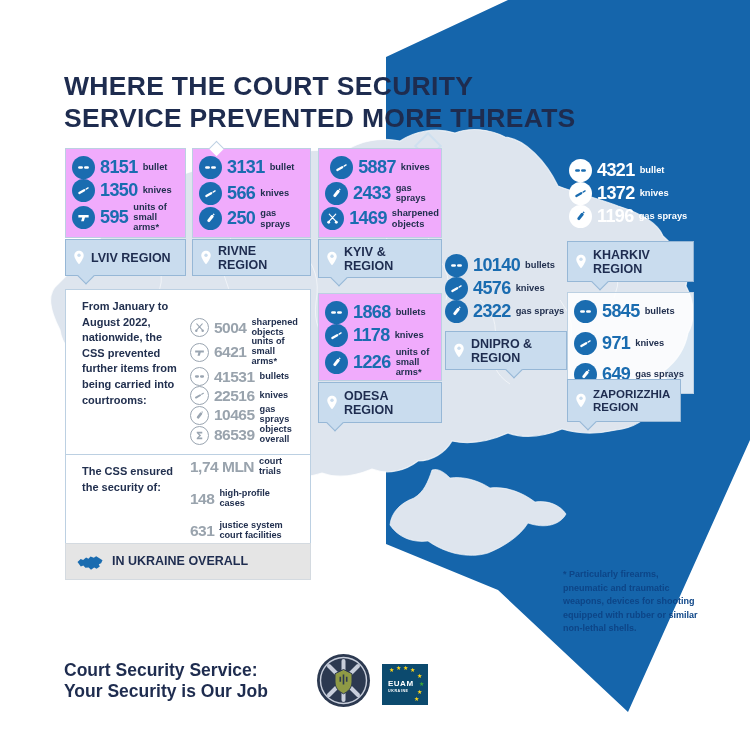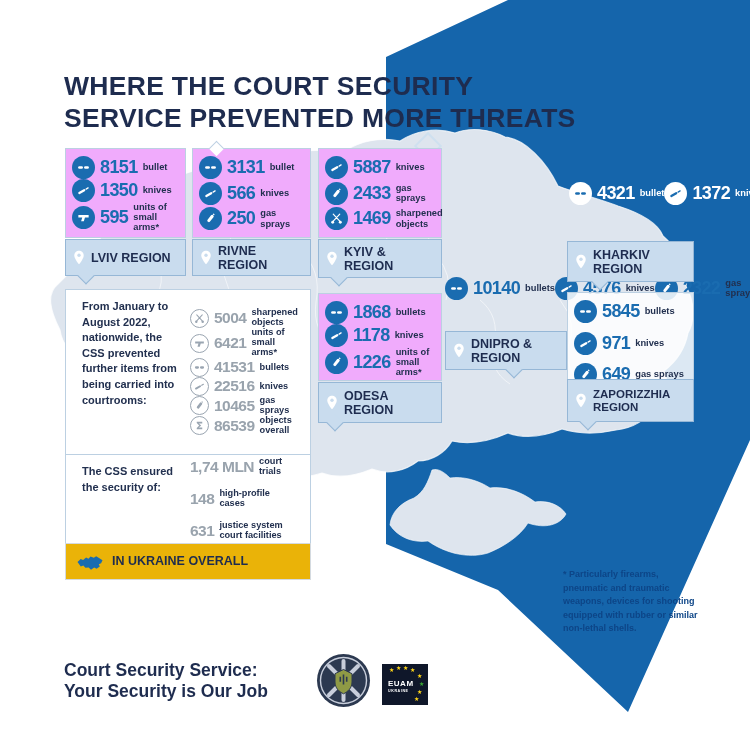--- a/index.html
+++ b/index.html
@@ -6,24 +6,24 @@
   *{box-sizing:border-box;}
   #stage{position:relative;width:750px;height:750px;background:#fff;overflow:hidden;
          font-family:"Liberation Sans",sans-serif;}
   #bg{position:absolute;left:0;top:0;}
   
   #title{position:absolute;left:64px;top:70px;font-size:26.5px;font-weight:800;
          color:#1e2c4f;line-height:1.22;letter-spacing:.3px;z-index:3;}
   
   .stats-box{position:absolute;background:#f0abfc;border:1px solid #bcd0e2;
              padding:7px 6px;display:flex;flex-direction:column;justify-content:space-between;z-index:4;}
-  .stats-free{position:absolute;display:flex;flex-direction:row;justify-content:space-between;z-index:4;}
+  .stats-free{position:absolute;display:flex;flex-direction:column;justify-content:center;z-index:4;}
   #box-lviv{left:65px;top:148px;width:121px;height:90px;}
   #box-rivne{left:192px;top:148px;width:119px;height:90px;}
-  #box-kyiv{left:318px;top:148px;width:124px;height:90px;}
+  #box-kyiv{left:318px;top:148px;width:124px;height:90px;align-items:center;}
   #free-kharkiv{left:569px;top:150px;width:126px;height:86px;}
   #free-dnipro{left:445px;top:245px;width:122px;height:86px;}
   #box-odesa{left:318px;top:293px;width:124px;height:88px;}
   #box-zap{left:567px;top:292px;width:127px;height:102px;background:rgba(255,255,255,.85);}
   .srow{display:flex;align-items:center;gap:5px;}
   .badge{flex:0 0 23px;width:23px;height:23px;border-radius:50%;
          display:flex;align-items:center;justify-content:center;}
   .badge svg{width:13px;height:13px;display:block;}
   .badge-blue{background:#1a6cb0;color:#fff;}
   .badge-white{background:#fff;color:#1a6cb0;}
@@ -34,57 +34,57 @@
   .region-label{position:absolute;background:#c9dcee;border:1px solid #96b7d6;
                 display:flex;align-items:center;gap:6px;padding:3px 7px;color:#1e2c4f;
                 font-weight:800;font-size:12.5px;line-height:1.12;z-index:5;}
   .region-label svg{width:12px;height:15px;flex:0 0 12px;color:#fff;}
   #lbl-lviv{left:65px;top:239px;width:121px;height:37px;}
   #lbl-rivne{left:192px;top:239px;width:119px;height:37px;}
   #lbl-kyiv{left:318px;top:239px;width:124px;height:39px;}
   #lbl-kharkiv{left:567px;top:241px;width:127px;height:41px;}
   #lbl-dnipro{left:445px;top:331px;width:122px;height:39px;}
   #lbl-odesa{left:318px;top:382px;width:124px;height:41px;}
-  #lbl-zap{left:567px;top:379px;width:127px;height:43px;font-size:11.5px;}
+  #lbl-zap{left:567px;top:379px;width:114px;height:43px;font-size:11.5px;}
   .tail{position:absolute;width:12px;height:12px;background:#c9dcee;
         border-right:1px solid #96b7d6;border-bottom:1px solid #96b7d6;
         transform:rotate(45deg);bottom:-7px;left:14px;}
   #lbl-dnipro .tail{left:62px;}
   #lbl-kharkiv .tail{left:26px;}
   #lbl-odesa .tail{left:10px;}
   .caret-up{position:absolute;top:-6.5px;left:18px;width:11px;height:11px;background:#fff;
         border-left:1px solid #bcd0e2;border-top:1px solid #bcd0e2;transform:rotate(45deg);}
   
   #panel{position:absolute;left:65px;top:290px;width:246px;z-index:4;}
   .psec{background:#fff;border:1px solid #bcd0e2;display:flex;padding:9px 16px;margin-top:-1px;overflow:hidden;}
   #psec1{height:166px;}
   #psec2{height:90px;}
   .pintro{flex:0 0 106px;width:106px;font-size:11px;font-weight:700;color:#22304f;
           line-height:1.42;padding-right:6px;}
-  .pstats{display:flex;flex-direction:column;justify-content:center;flex:1;padding-left:2px;}
+  .pstats{display:flex;flex-direction:column;justify-content:flex-end;flex:1;padding-left:2px;}
   .prow{display:flex;align-items:center;gap:5px;}
   .badge-outline{flex:0 0 19px;width:19px;height:19px;border-radius:50%;background:transparent;
           color:#9aa5b1;border:1.5px solid #9aa5b1;display:flex;align-items:center;justify-content:center;}
   .badge-outline svg{width:11px;height:11px;display:block;}
   .pnum{font-size:15.5px;font-weight:700;color:#99a3ad;letter-spacing:-.5px;white-space:nowrap;}
   .plbl{font-size:9.2px;font-weight:700;color:#22304f;line-height:1.08;max-width:64px;}
   .plbl-wide{max-width:86px;}
   #psec2 .pstats{gap:12px;justify-content:center;}
-  #overall{background:#eab308;border:1px solid #d4dae0;display:flex;align-items:center;gap:9px;
+  #overall{background:#e5e5e5;border:1px solid #d4dae0;display:flex;align-items:center;gap:9px;
            padding:7px 10px;font-weight:800;font-size:12.5px;color:#1e2c4f;margin-top:-1px;
            line-height:1.1;height:37px;}
   #overall svg{width:27px;height:17px;color:#1a6cb0;flex:0 0 27px;}
   
   #footnote{position:absolute;left:563px;top:568px;width:135px;font-size:9px;line-height:1.5;
             color:#0d4587;font-weight:700;z-index:4;}
   
   #tagline{position:absolute;left:64px;top:660px;font-size:17.5px;font-weight:800;
            color:#1e2c4f;line-height:1.2;z-index:4;}
   #css-emblem{position:absolute;left:316px;top:653px;z-index:4;}
-  #euam{position:absolute;left:382px;top:664px;width:46px;height:41px;background:#0f172a;z-index:4;}
+  #euam{position:absolute;left:382px;top:664px;width:46px;height:41px;background:#0c4a6e;z-index:4;}
   .star{position:absolute;color:#ffd617;font-size:6px;line-height:1;}
   .star-green{color:#3aa935;}
   #euam-title{position:absolute;left:6px;top:15px;color:#fff;font-weight:800;font-size:8px;letter-spacing:.5px;}
   #euam-sub{position:absolute;left:6px;top:25px;color:#fff;font-weight:700;font-size:3.6px;letter-spacing:.6px;}
 </style>
 </head>
 <body>
 
 <div id="stage">
 

